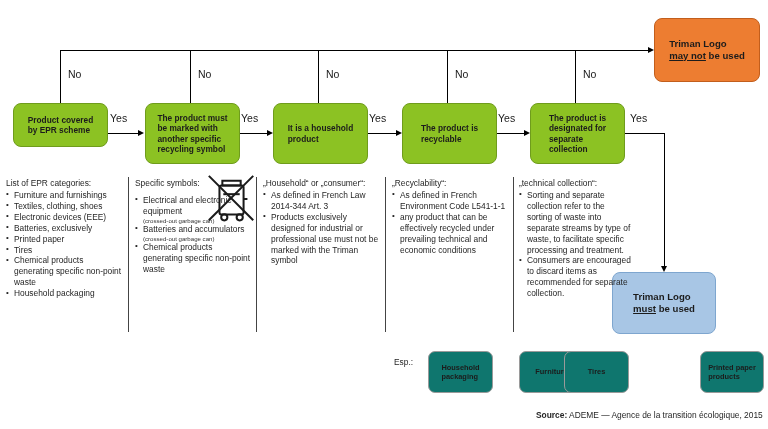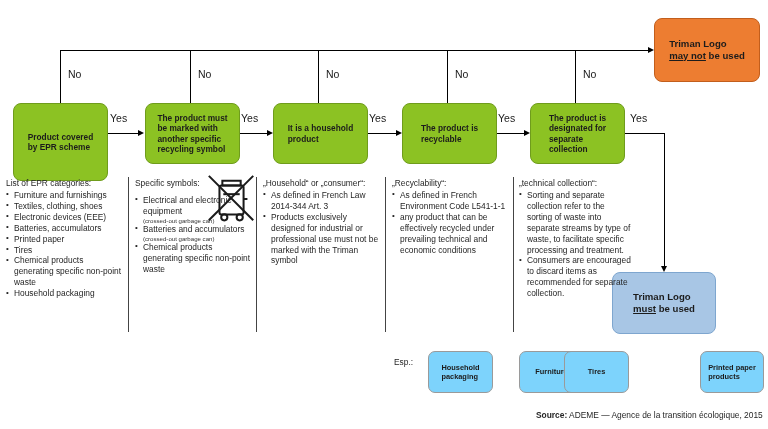--- a/index.html
+++ b/index.html
@@ -37,21 +37,21 @@
     padding:2px 4px;
   }
   .node-blue{
     background:#A8C6E5;
     border:1px solid #7ea6cf;
     color:#1c1c1c;
     font-size:9.6px;
     padding:2px 4px;
   }
   .node-gray{
-    background:#7dd3fc;
+    background:#0f766e;
     border:1px solid #9a9a9a;
     color:#1c1c1c;
     font-size:7.4px;
     padding:2px 3px;
     border-radius:7px;
   }
   .node .l2{display:block;}
 
   
   .hline{position:absolute;background:#000;height:1.4px;}
@@ -132,21 +132,21 @@
   <div class="vline" style="left:318px;top:50px;height:53px;"></div>
   <div class="vline" style="left:447px;top:50px;height:53px;"></div>
   <div class="vline" style="left:575px;top:50px;height:53px;"></div>
 
   <div class="edge-label" style="left:68px;top:68px;">No</div>
   <div class="edge-label" style="left:198px;top:68px;">No</div>
   <div class="edge-label" style="left:326px;top:68px;">No</div>
   <div class="edge-label" style="left:455px;top:68px;">No</div>
   <div class="edge-label" style="left:583px;top:68px;">No</div>
 
-  <div class="node node-green" style="left:13px;top:103px;width:95px;height:78px;">
+  <div class="node node-green" style="left:13px;top:103px;width:95px;height:44px;">
     <div>
       <span class="l2">Product covered</span>
       <span class="l2">by EPR scheme</span>
     </div>
   </div>
 
   <div class="node node-green" style="left:273px;top:103px;width:95px;height:61px;">
     <div>
       <span class="l2">It is a household</span>
       <span class="l2">product</span>
@@ -212,21 +212,21 @@
       <span class="l2"><span class="u">must</span><span> be used</span></span>
     </div>
   </div>
 
   <div class="col" style="left:6px;top:178px;width:118px;">
     <span class="head">List of EPR categories:</span>
     <ul>
       <li><span>Furniture and furnishings</span></li>
       <li><span>Textiles, clothing, shoes</span></li>
       <li><span>Electronic devices (EEE)</span></li>
-      <li><span>Batteries, accumulators</span></li>
+      <li><span>Batteries, exclusively</span></li>
       <li><span>Printed paper</span></li>
       <li><span>Tires</span></li>
       <li><span>Chemical products generating specific non-point waste</span></li>
       <li><span>Household packaging</span></li>
     </ul>
   </div>
 
   <div class="divider" style="left:128px;top:177px;height:155px;"></div>
 
   <div class="col" style="left:135px;top:178px;width:118px;">

